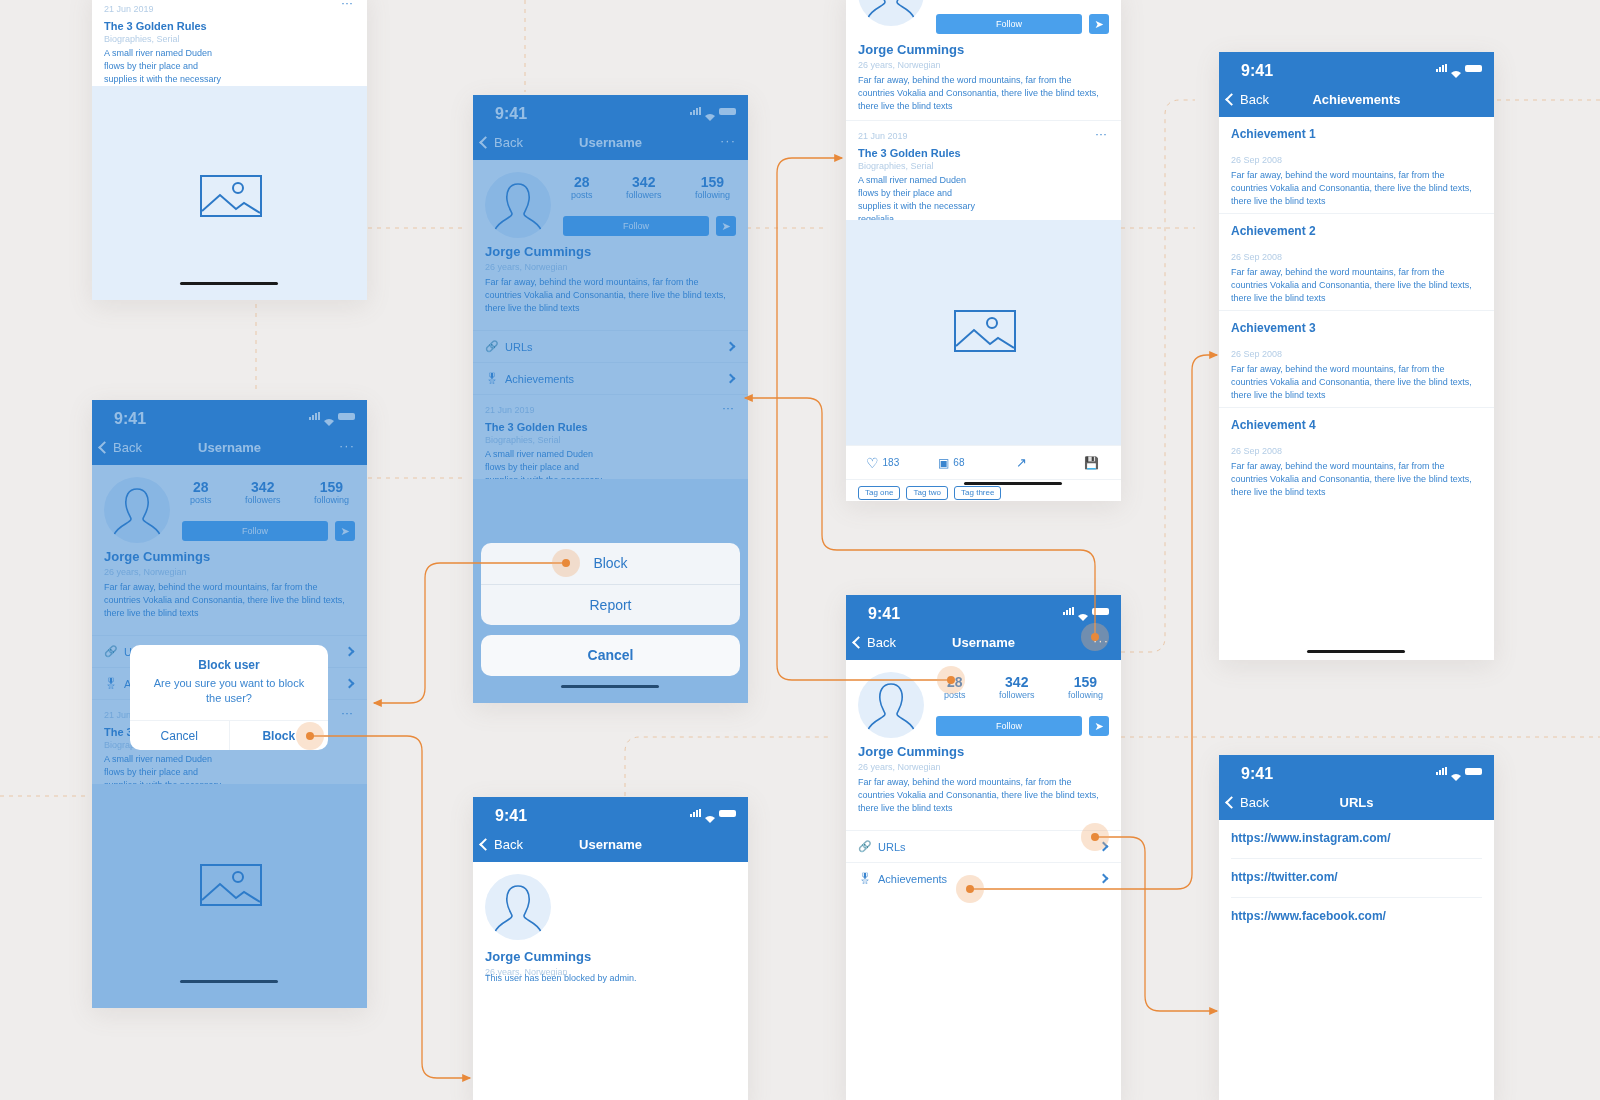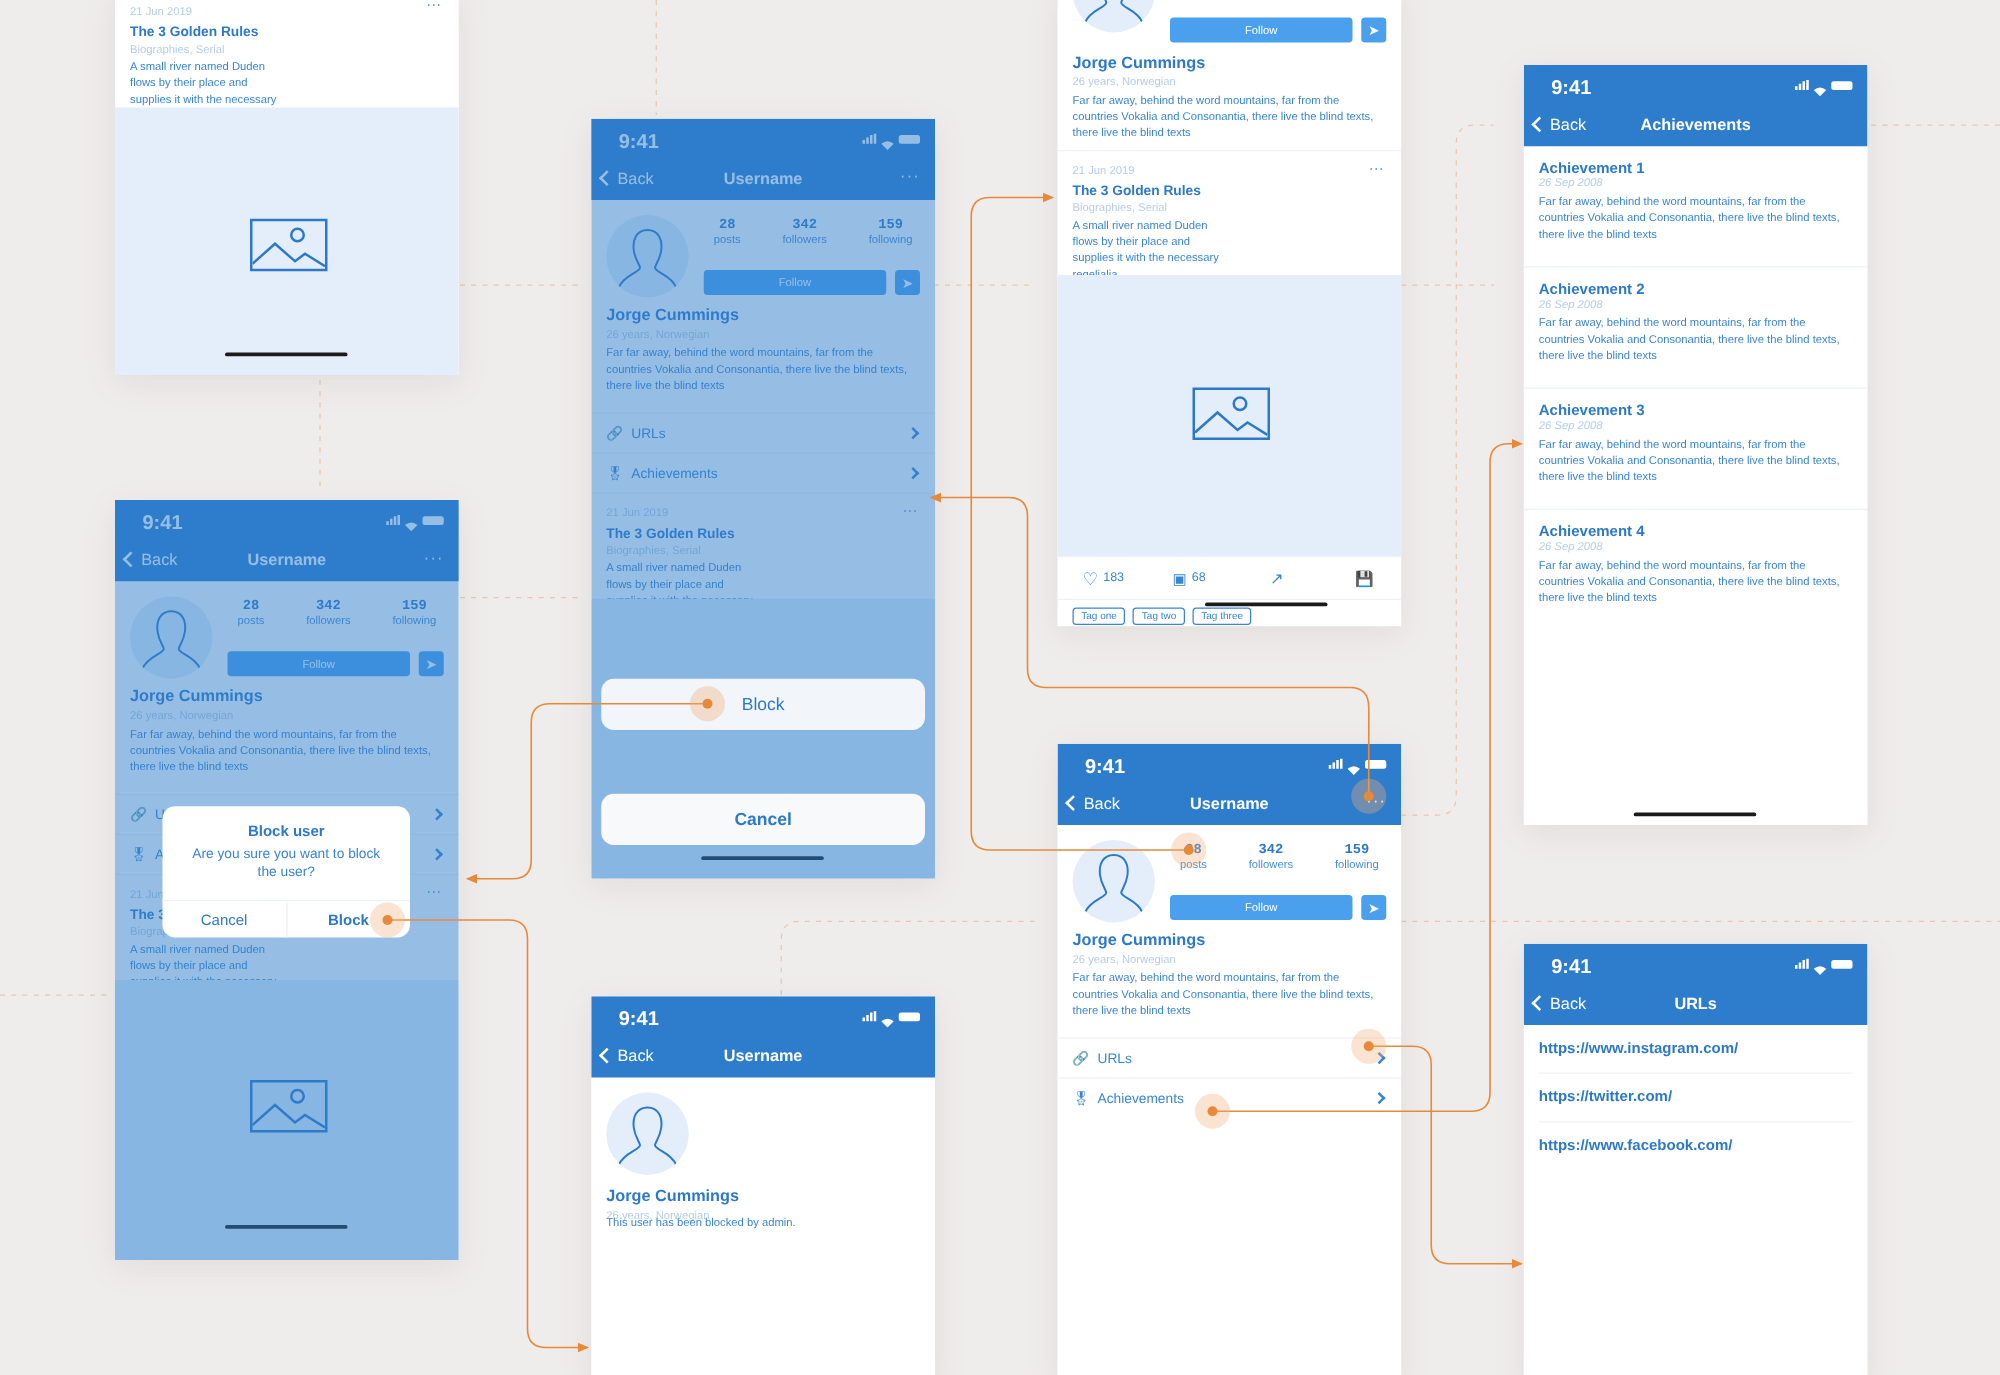--- a/index.html
+++ b/index.html
@@ -18,21 +18,21 @@
   .batt { width: 17px; height: 7px; background: #fff; border-radius: 2px; position: relative; }
   .wifi { width: 10px; height: 8px; position: relative; }
   .back { position: absolute; left: 8px; top: 40px; font-size: 13px; display: flex; align-items: center; gap: 2px; }
   .back .chev { width: 9px; height: 9px; border-left: 2px solid #fff; border-bottom: 2px solid #fff; transform: rotate(45deg); margin-right: 2px; }
   .nav-title { position: absolute; left: 0; right: 0; top: 40px; text-align: center; font-size: 13px; font-weight: bold; }
   .nav-more { position: absolute; right: 12px; top: 38px; font-size: 13px; letter-spacing: 1px; }
 
   .prof { position: relative; height: 170px; }
   .avatar { position: absolute; left: 12px; top: 12px; width: 66px; height: 66px; border-radius: 50%; background: #e3eefa; overflow: hidden; }
   .stats { position: absolute; left: 90px; top: 14px; width: 175px; display: flex; justify-content: space-between; padding: 0 8px; text-align: center; }
-  .stat .n { font-size: 11px; font-weight: bold; color: #2d79c7; font-family: Liberation Mono, monospace; }
+  .stat .n { font-size: 14px; font-weight: bold; color: #2d79c7; }
   .stat .l { font-size: 9px; color: #4a8fd2; text-align: right; }
   .follow { position: absolute; left: 90px; top: 56px; width: 146px; height: 20px; background: #4aa0ec; color: #fff; font-size: 9px; border-radius: 3px; text-align: center; line-height: 20px; }
   .send { position: absolute; left: 243px; top: 56px; width: 20px; height: 20px; background: #4aa0ec; border-radius: 3px; display: flex; align-items: center; justify-content: center; color: #fff; font-size: 11px; }
   .pname { position: absolute; left: 12px; top: 84px; font-size: 13px; font-weight: bold; color: #2d79c7; }
   .pmeta { position: absolute; left: 12px; top: 102px; font-size: 9px; color: #b4cde6; text-align: right; }
   .pbio { position: absolute; left: 12px; top: 116px; width: 252px; font-size: 9px; line-height: 13px; color: #3a85cf; }
 
   .row { height: 32px; border-top: 1px solid #eef2f6; display: flex; align-items: center; padding: 0 12px; font-size: 11px; color: #3a85cf; position: relative; }
   .row .ico { width: 14px; margin-right: 6px; display: flex; align-items: center; }
   .row .arr { position: absolute; right: 14px; top: 12px; width: 7px; height: 7px; border-right: 2px solid #3a85cf; border-top: 2px solid #3a85cf; transform: rotate(45deg); }
@@ -56,21 +56,21 @@
 
   .alert { position: absolute; left: 38px; top: 245px; width: 198px; height: 105px; background: #fff; border-radius: 10px; z-index: 10; text-align: center; }
   .alert .at { font-size: 12px; font-weight: bold; color: #2d79c7; margin-top: 13px; }
   .alert .am { font-size: 11px; color: #3a85cf; margin: 4px 16px 0; line-height: 15px; }
   .alert .ab { position: absolute; left: 0; right: 0; bottom: 0; height: 30px; border-top: 1px solid #eef2f6; display: flex; }
   .alert .ab div { flex: 1; line-height: 30px; font-size: 12px; color: #2d79c7; }
   .alert .ab div + div { border-left: 1px solid #eef2f6; font-weight: bold; }
 
   .ach { padding: 10px 12px; border-bottom: 1px solid #eef2f6; height: 97px; }
   .ach .t { font-size: 12px; font-weight: bold; color: #2d79c7; }
-  .ach .d { font-size: 9px; color: #b4cde6; margin-top: 0; font-style: italic; }
+  .ach .d { font-size: 9px; color: #b4cde6; margin-top: 14px; }
   .ach .b { font-size: 9px; color: #3a85cf; line-height: 13px; margin-top: 4px; }
 
   .url { height: 39px; border-bottom: 1px solid #eef2f6; margin: 0 12px; line-height: 36px; font-size: 12px; font-weight: bold; color: #2d79c7; }
 
   .actions { height: 34px; border-top: 1px solid #eef2f6; display: flex; align-items: center; padding: 0 20px; font-size: 10px; color: #3a85cf; position: relative; }
   .act { display: flex; align-items: center; gap: 4px; position: absolute; }
   .tags { display: flex; gap: 6px; padding: 6px 12px; border-top: 1px solid #eef2f6; }
   .tag { border: 1px solid #3a85cf; border-radius: 3px; font-size: 8px; padding: 1px 6px; color: #3a85cf; height: 14px; }
 
   .hot { position: absolute; width: 28px; height: 28px; border-radius: 50%; background: rgba(242,176,120,0.35); z-index: 21; }
@@ -265,20 +265,21 @@
       <div class="ttl">The 3 Golden Rules</div>
       <div class="cat">Biographies, Serial</div>
       <div class="desc">A small river named Duden flows by their place and supplies it with the necessary regelialia</div>
     </div>
     <div class="imgbox" style="position:absolute; left:0; top:384px; width:275px; height:224px;">
       <div class="home-ind" style="top:206px;"></div>
     </div>
     <div class="overlay"></div>
     <div class="sheet" style="top:448px;">
       <div class="sheet-item">Block</div>
+      <div class="sheet-item">Report</div>
     </div>
     <div class="cancel-sheet" style="top:540px;">Cancel</div>
   </div>
 
   <div class="phone" style="left:473px; top:797px; height:310px;">
     <div class="nav">
       <div class="status-time">9:41</div>
       <div class="status-icons">
         <div class="sig">
             <i style="height:3px"></i>

